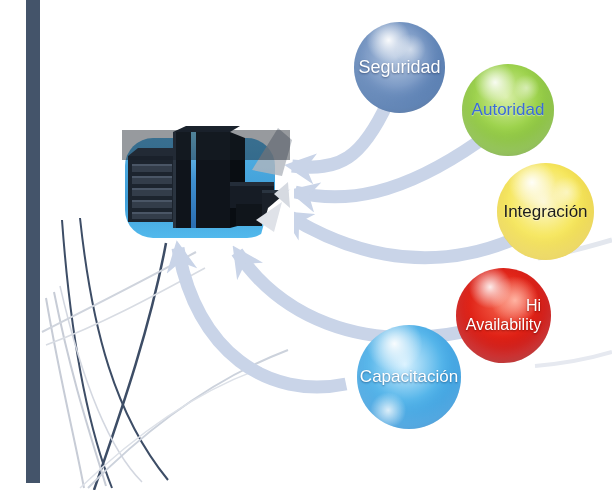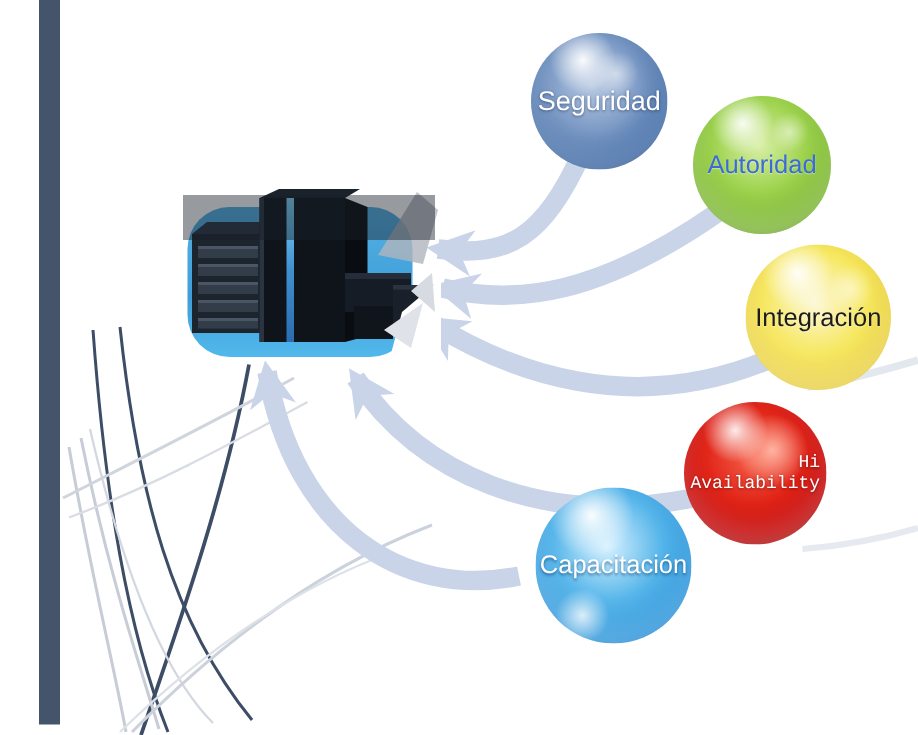--- a/index.html
+++ b/index.html
@@ -47,21 +47,21 @@
   }
   .sphere-integracion .lbl{color:#1c1c1c;text-shadow:0 1px 1px rgba(255,255,255,.4);}
   .sphere-hi{
     left:456px;top:268px;width:95px;height:95px;
     background:
       radial-gradient(circle at 36% 20%, rgba(255,255,255,.9) 0%, rgba(255,255,255,0) 22%),
       radial-gradient(circle at 62% 34%, #ffb3a2 0%, rgba(255,179,162,0) 28%),
       radial-gradient(circle at 48% 38%, #f4604a 0%, #e02317 42%, #c30d0d 68%, #8c0606 94%, #780404 100%);
     box-shadow:inset 0 -10px 16px rgba(255,255,255,.22);
   }
-  .sphere-hi .lbl{color:#ffffff;font-size:12px;text-shadow:0 1px 2px rgba(90,0,0,.6);font-family:Liberation Mono, monospace;}
+  .sphere-hi .lbl{color:#ffffff;font-size:16px;text-shadow:0 1px 2px rgba(90,0,0,.6);}
   .sphere-capacitacion{
     left:341px;top:325px;width:104px;height:104px;
     background:
       radial-gradient(circle at 36% 18%, rgba(255,255,255,.95) 0%, rgba(255,255,255,0) 26%),
       radial-gradient(circle at 30% 82%, rgba(255,255,255,.8) 0%, rgba(255,255,255,0) 16%),
       radial-gradient(circle at 46% 38%, #d6f1ff 0%, #57b6ea 42%, #1f8ed8 72%, #0f5da8 95%, #0b4c8c 100%);
     box-shadow:inset 0 -12px 18px rgba(255,255,255,.28);
     margin-left:16px;
   }
   .sphere-capacitacion .lbl{color:#ffffff;text-shadow:0 1px 2px rgba(10,60,110,.6);}

